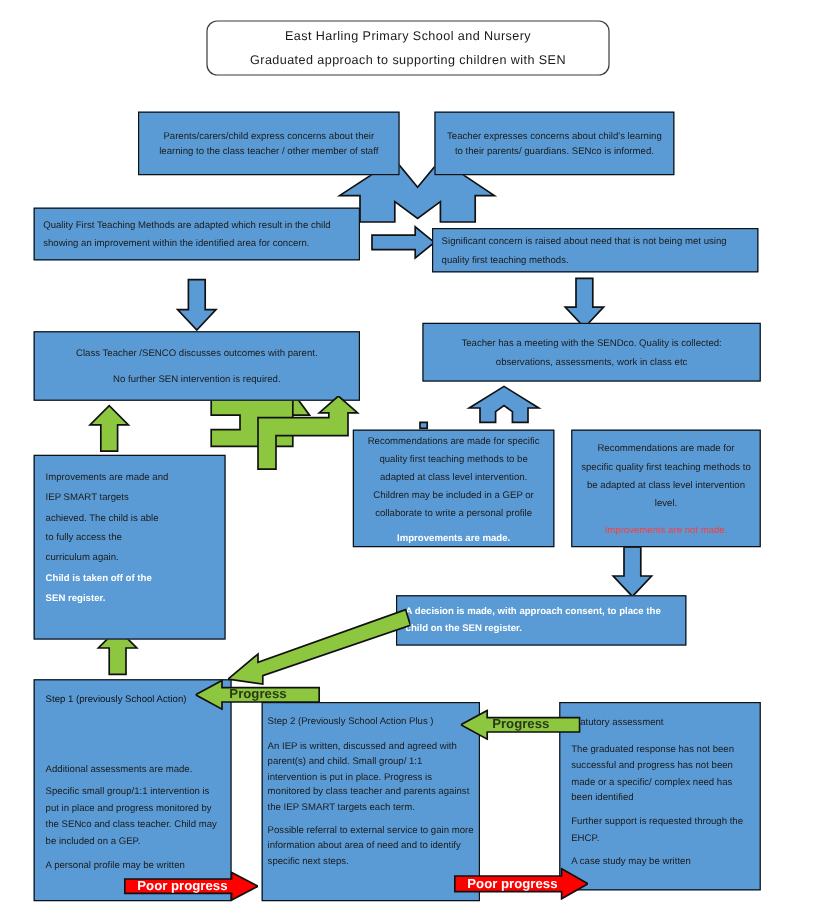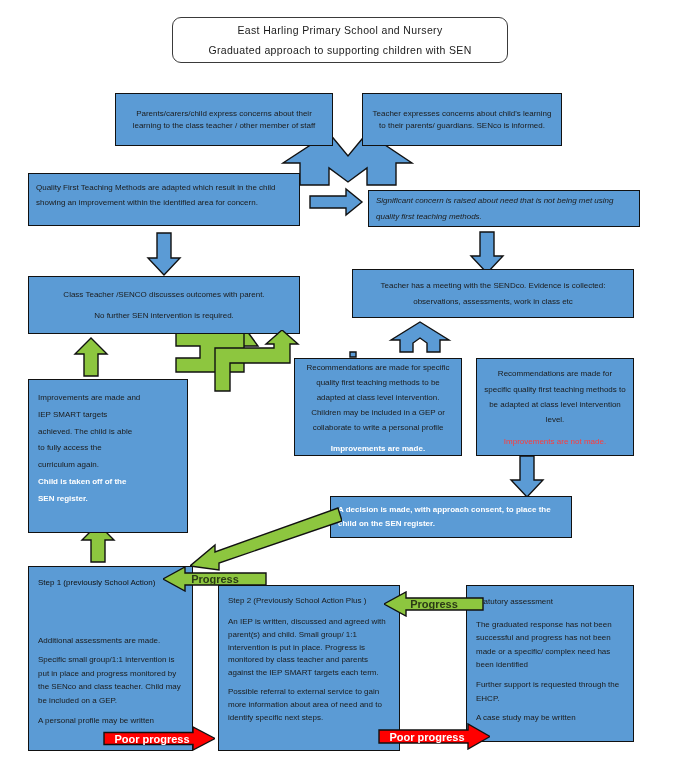--- a/index.html
+++ b/index.html
@@ -95,35 +95,35 @@
   </div>
 
   <div class="abs box ctr" style="left:115px;top:93px;width:218px;height:53px;display:flex;align-items:center;justify-content:center;">
     <span>Parents/carers/child express concerns about their learning to the class teacher / other member of staff</span>
   </div>
 
   <div class="abs box ctr" style="left:362px;top:93px;width:200px;height:53px;display:flex;align-items:center;justify-content:center;">
     <span>Teacher expresses concerns about child's learning to their parents/ guardians. SENco is informed.</span>
   </div>
 
-  <div class="abs box" style="left:28px;top:173px;width:272px;height:53px;display:flex;">
+  <div class="abs box" style="left:28px;top:173px;width:272px;height:44px;display:flex;">
     <span class="lead">Quality First Teaching Methods are adapted which result in the child showing an improvement within the identified area for concern.</span>
   </div>
 
-  <div class="abs box" style="left:368px;top:190px;width:272px;height:37px;display:flex;align-items:center;font-style:italic;">
+  <div class="abs box" style="left:360px;top:190px;width:272px;height:37px;display:flex;align-items:center;">
     <span class="lead">Significant concern is raised about need that is not being met using quality first teaching methods.</span>
   </div>
 
   <div class="abs box ctr" style="left:28px;top:276px;width:272px;height:58px;display:flex;flex-direction:column;align-items:center;justify-content:center;gap:9px;">
     <span>Class Teacher /SENCO discusses outcomes with parent.</span>
     <span>No further SEN intervention is required.</span>
   </div>
 
   <div class="abs box ctr" style="left:352px;top:269px;width:282px;height:49px;display:flex;align-items:center;justify-content:center;">
-    <span class="lead">Teacher has a meeting with the SENDco. Evidence is collected: observations, assessments, work in class etc</span>
+    <span class="lead">Teacher has a meeting with the SENDco. Quality is collected: observations, assessments, work in class etc</span>
   </div>
 
   <div class="abs box ctr" style="left:294px;top:358px;width:168px;height:98px;display:flex;flex-direction:column;justify-content:center;gap:7px;">
     <span class="lead">Recommendations are made for specific quality first teaching methods to be adapted at class level intervention. Children may be included in a GEP or collaborate to write a personal profile</span>
     <span class="bold-white">Improvements are made.</span>
   </div>
 
   <div class="abs box ctr" style="left:476px;top:358px;width:158px;height:98px;display:flex;flex-direction:column;justify-content:center;gap:9px;">
     <span class="lead">Recommendations are made for specific quality first teaching methods to be adapted at class level intervention level.</span>
     <span class="bold-red">Improvements are not made.</span>
@@ -145,21 +145,21 @@
     <span class="bold-white" style="line-height:1.8;">A decision is made, with approach consent, to place the child on the SEN register.</span>
   </div>
 
   <div class="abs box" style="left:28px;top:566px;width:165px;height:185px;padding:9px 9px;">
     <p class="bold-dark" style="font-weight:normal;color:#111;margin-bottom:9px;line-height:1.7;">Step 1 (previously School Action)</p>
     <p style="line-height:1.7;margin-top:44px;">Additional assessments are made.</p>
     <p style="line-height:1.7;">Specific small group/1:1 intervention is put in place and progress monitored by the SENco and class teacher. Child may be included on a GEP.</p>
     <p style="line-height:1.7;">A personal profile may be written</p>
   </div>
 
-  <div class="abs box" style="left:218px;top:585px;width:182px;height:166px;padding:8px 9px;">
+  <div class="abs box" style="left:218px;top:585px;width:182px;height:166px;padding:8px 4px;">
     <p style="margin-bottom:8px;line-height:1.7;">Step 2 (Previously School Action Plus )</p>
     <p style="line-height:1.62;">An IEP is written, discussed and agreed with parent(s) and child. Small group/ 1:1 intervention is put in place. Progress is monitored by class teacher and parents against the IEP SMART targets each term.</p>
     <p style="line-height:1.62;">Possible referral to external service to gain more information about area of need and to identify specific next steps.</p>
   </div>
 
   <div class="abs box" style="left:466px;top:585px;width:168px;height:157px;padding:9px 9px;">
     <p style="margin-bottom:9px;line-height:1.7;">Statutory assessment</p>
     <p style="line-height:1.7;">The graduated response has not been successful and progress has not been made or a specific/ complex need has been identified</p>
     <p style="line-height:1.7;">Further support is requested through the EHCP.</p>
     <p style="line-height:1.7;">A case study may be written</p>

